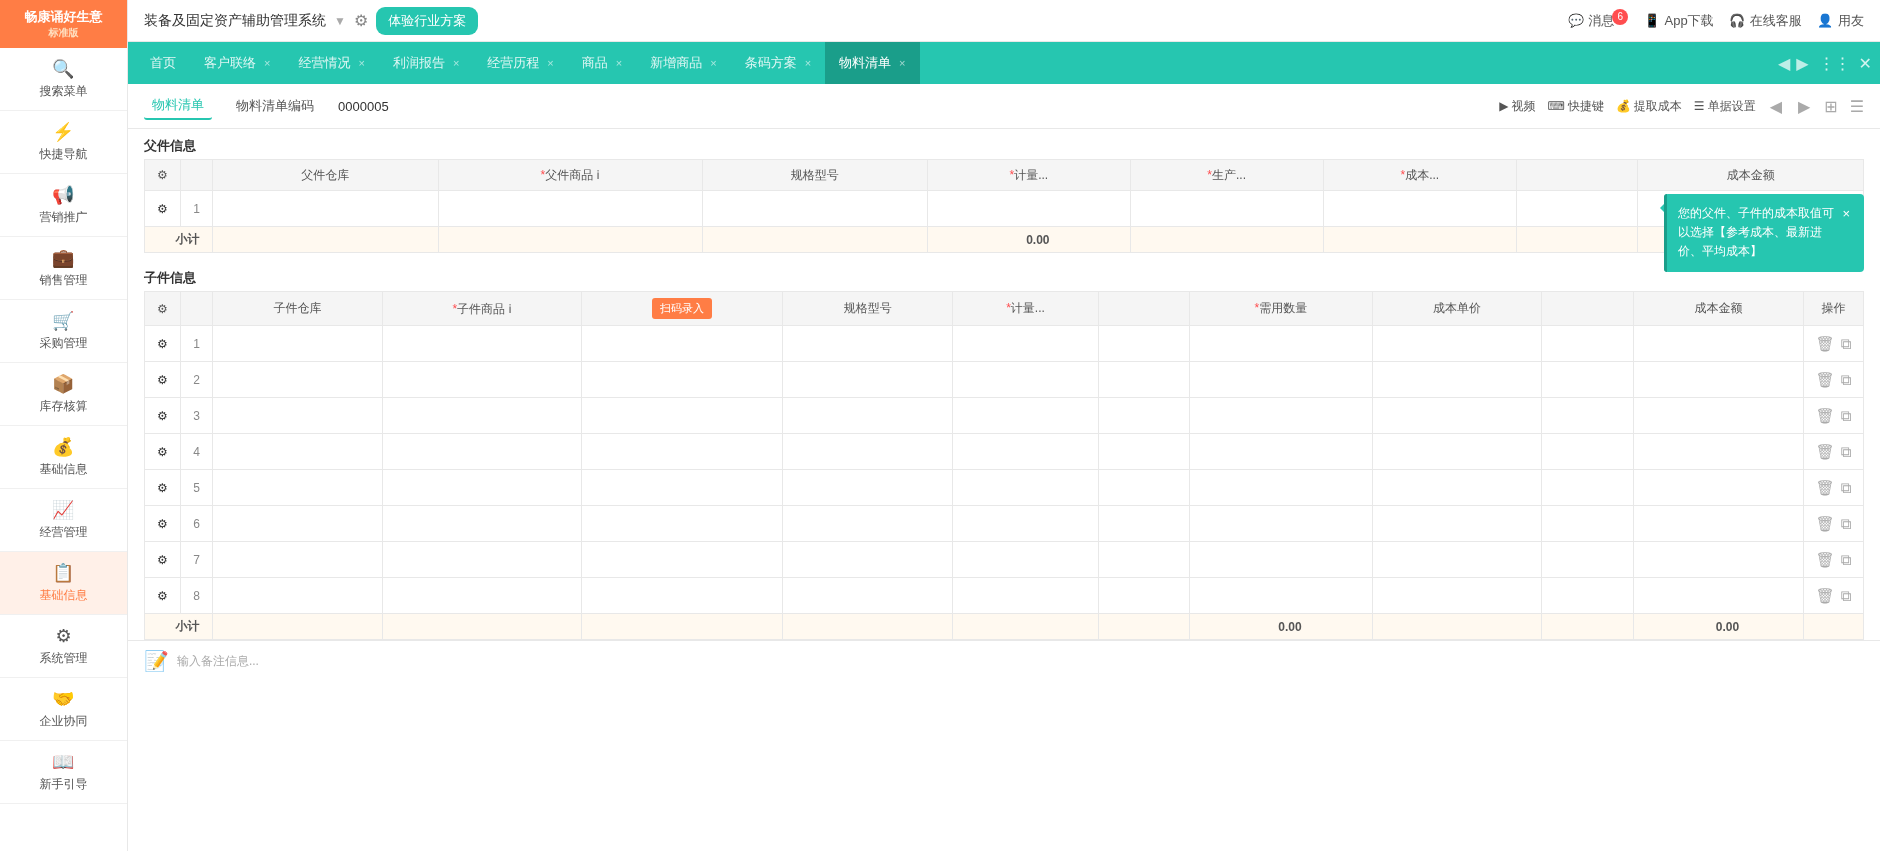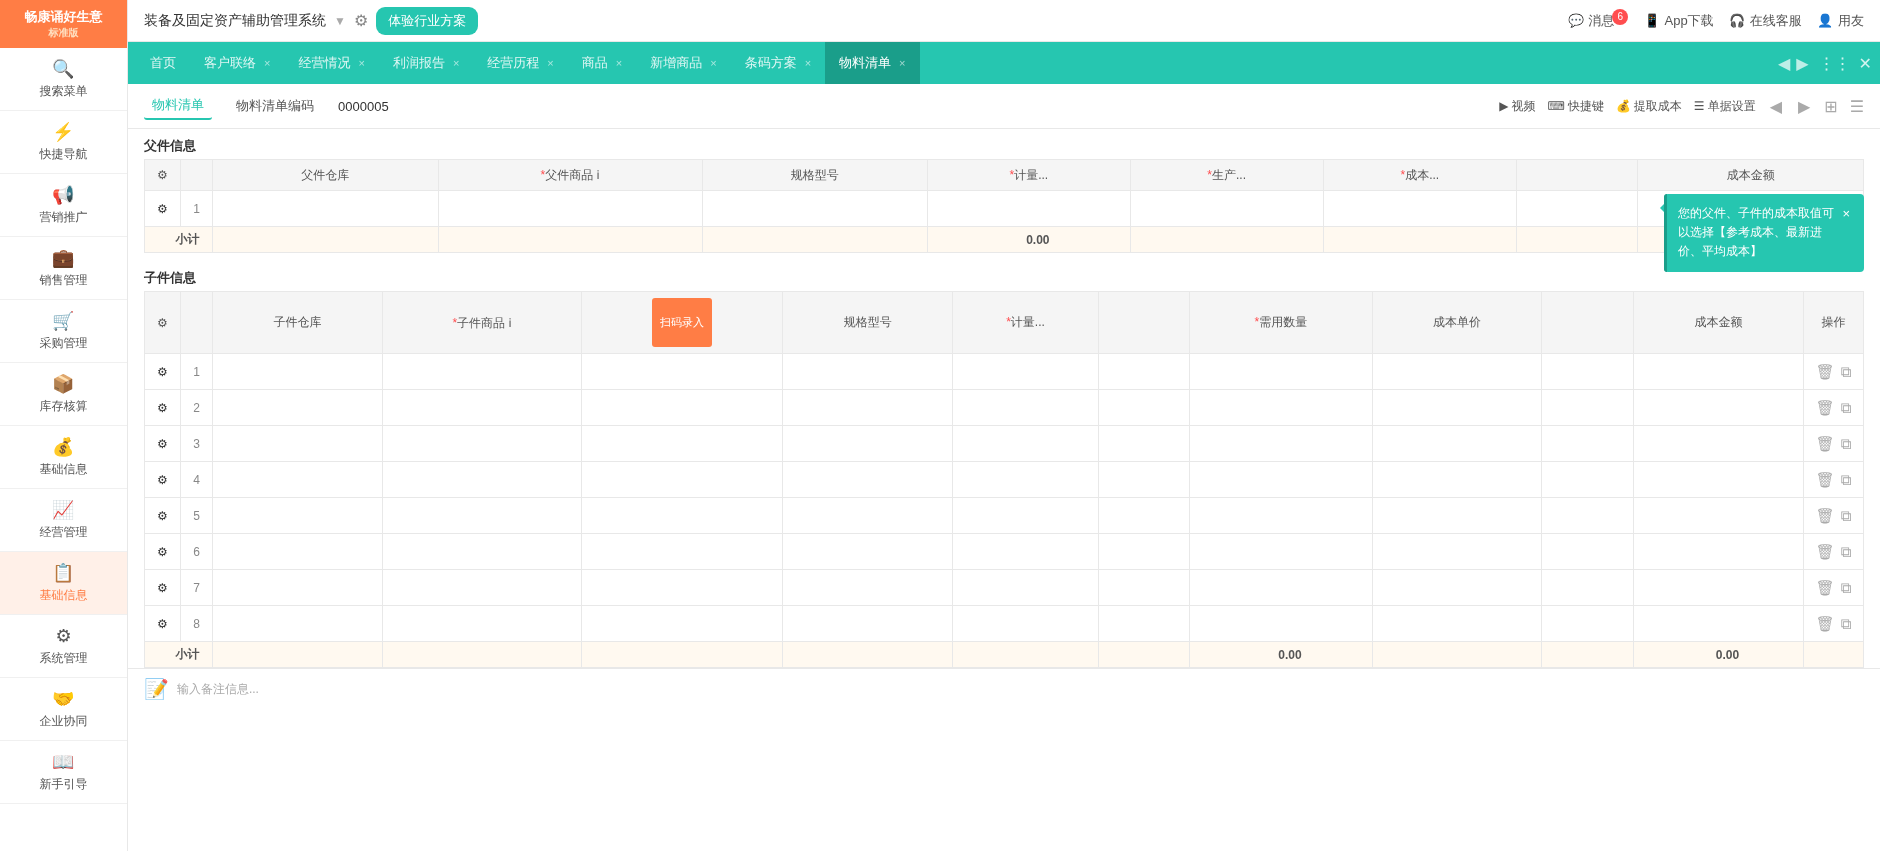--- a/index.html
+++ b/index.html
@@ -221,21 +221,21 @@
     }
     .required { color: #ff4d4f; }
     .col-action { width: 60px; }
     .action-icons { display: flex; align-items: center; justify-content: center; gap: 6px; }
     .action-icon { color: #aaa; cursor: pointer; font-size: 15px; }
     .scan-btn {
       background: #ff7d45;
       color: #fff;
       border: none;
       border-radius: 3px;
-      padding: 17px 8px;
+      padding: 3px 8px;
       font-size: 11px;
       cursor: pointer;
       white-space: nowrap;
     }
 
     
     .tooltip-box {
       position: absolute;
       background: #26c6b0;
       color: #fff;

